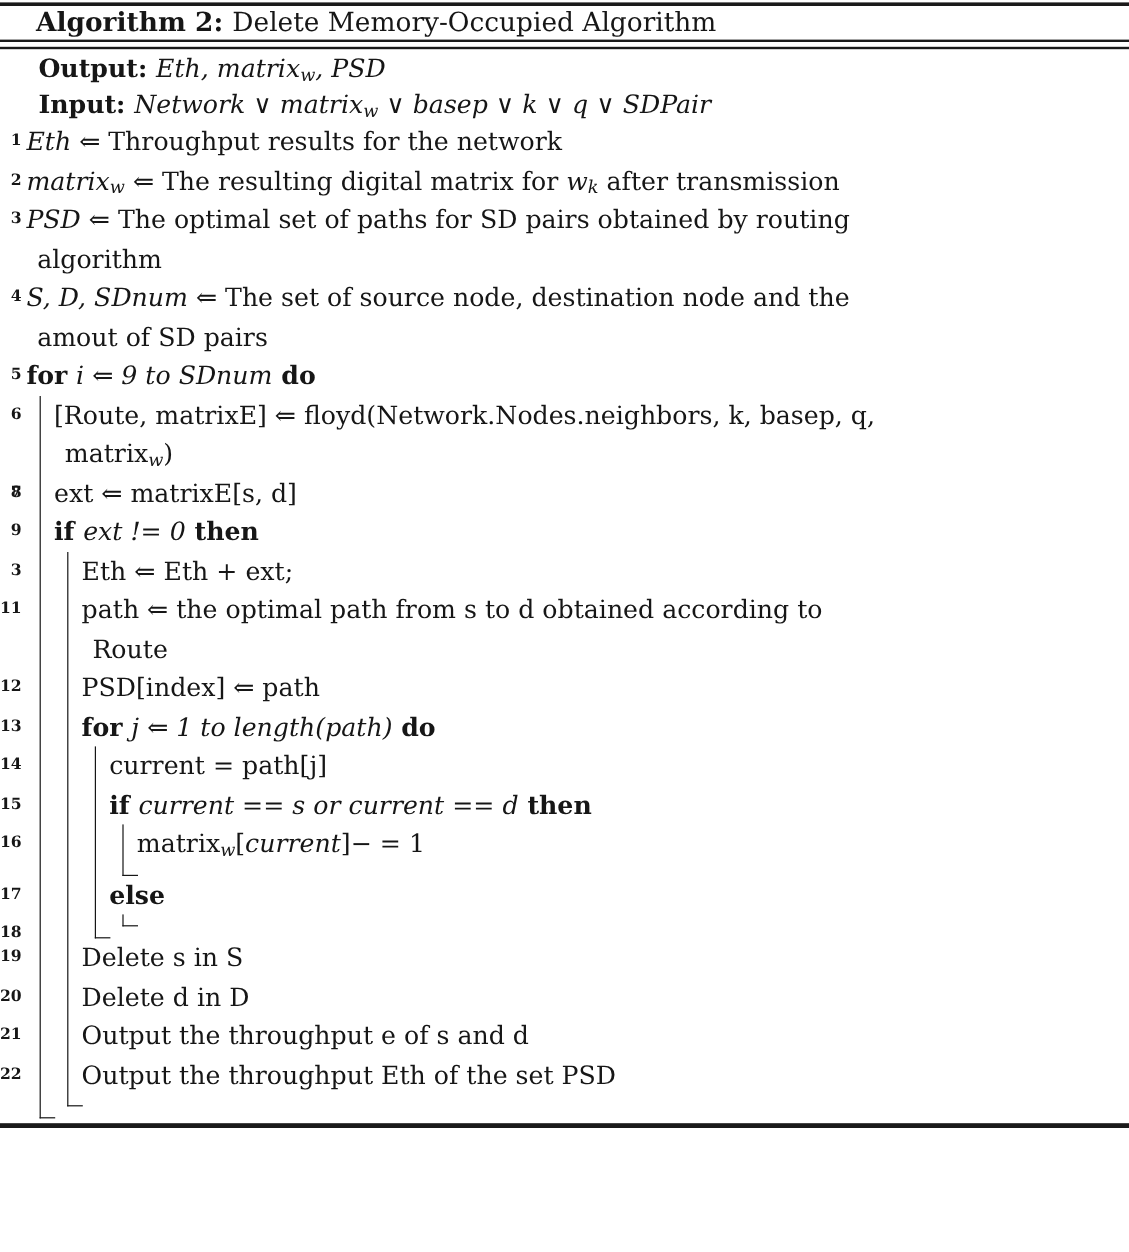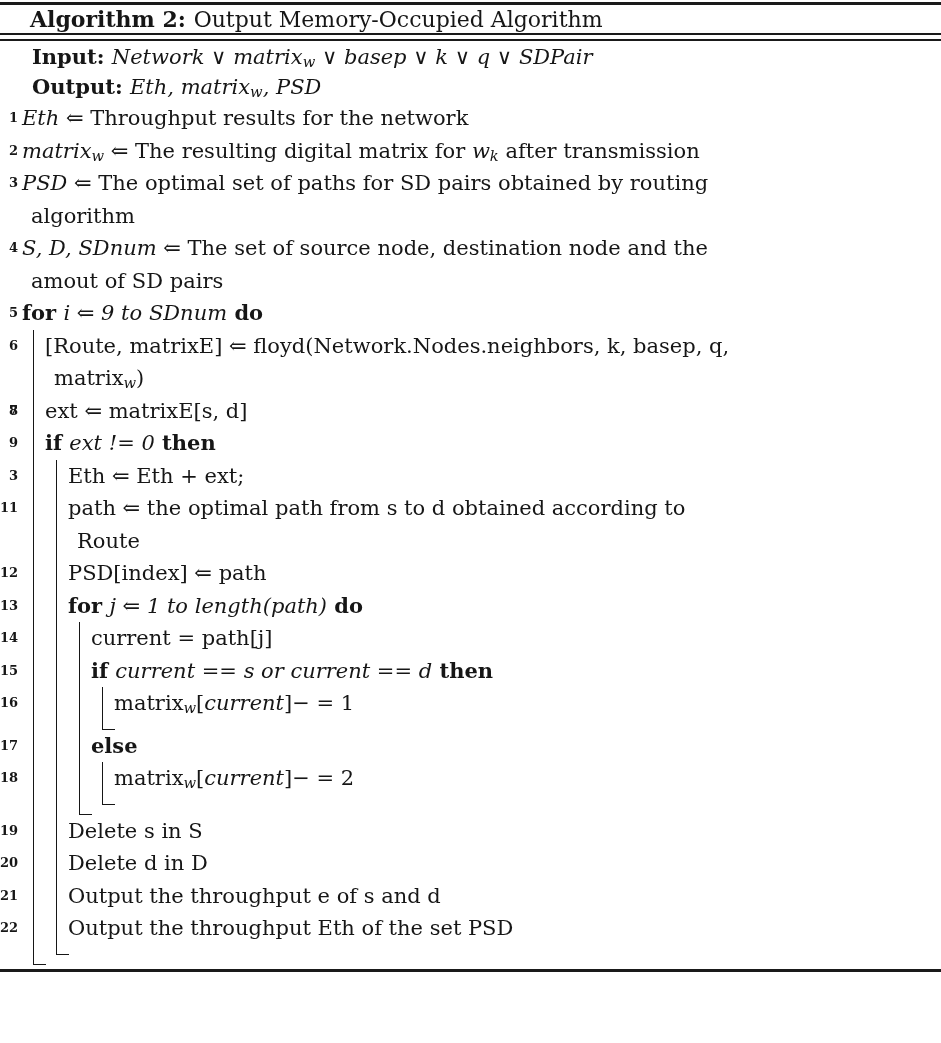--- a/index.html
+++ b/index.html
@@ -59,32 +59,32 @@
   .rule-bottom{height:3.5px;background:var(--rule);margin-top:4px;}
 </style>
 </head>
 <body>
 
 <div class="page">
 
   <div class="rule-top"></div>
 
   <div class="title-row">
-    <span class="txt"><span class="bd">Algorithm 2: </span><span>Output Memory-Occupied Algorithm</span></span>
+    <span class="txt"><span class="bd">Algorithm 2: </span><span>Delete Memory-Occupied Algorithm</span></span>
   </div>
 
   <div class="dbl-rule"></div>
 
   <div class="algo-body">
 
     <div class="io-row">
-      <span class="txt"><span class="bd">Input: </span><span class="it">Network ∨ matrix</span><sub class="it">w</sub><span class="it"> ∨ basep ∨ k ∨ q ∨ SDPair</span></span>
+      <span class="txt"><span class="bd">Output: </span><span class="it">Eth, matrix</span><sub class="it">w</sub><span class="it">, PSD</span></span>
     </div>
     <div class="io-row">
-      <span class="txt"><span class="bd">Output: </span><span class="it">Eth, matrix</span><sub class="it">w</sub><span class="it">, PSD</span></span>
+      <span class="txt"><span class="bd">Input: </span><span class="it">Network ∨ matrix</span><sub class="it">w</sub><span class="it"> ∨ basep ∨ k ∨ q ∨ SDPair</span></span>
     </div>
 
     <div class="stmt"><span class="num">1</span><span class="txt"><span class="it">Eth</span><span> ⇐ Throughput results for the network</span></span></div>
     <div class="stmt"><span class="num">2</span><span class="txt"><span class="it">matrix</span><sub class="it">w</sub><span> ⇐ The resulting digital matrix for </span><span class="it">w</span><sub class="it">k</sub><span> after transmission</span></span></div>
     <div class="stmt"><span class="num">3</span><span class="txt"><span class="it">PSD</span><span> ⇐ The optimal set of paths for SD pairs obtained by routing</span><br><span>algorithm</span></span></div>
     <div class="stmt"><span class="num">4</span><span class="txt"><span class="it">S, D, SDnum</span><span> ⇐ The set of source node, destination node and the</span><br><span>amout of SD pairs</span></span></div>
     <div class="stmt"><span class="num">5</span><span class="txt"><span class="bd">for </span><span class="it">i ⇐ 9 to SDnum</span><span class="bd"> do</span></span></div>
 
     <div class="block">
       <div class="stmt"><span class="num">6</span><span class="txt"><span>[Route, matrixE] ⇐ floyd(Network.Nodes.neighbors, k, basep, q,</span><br><span>matrix</span><sub class="it">w</sub><span>)</span></span></div>
@@ -103,21 +103,21 @@
           <div class="stmt"><span class="num">15</span><span class="txt"><span class="bd">if </span><span class="it">current == s or current == d</span><span class="bd"> then</span></span></div>
 
           <div class="block">
             <div class="stmt"><span class="num">16</span><span class="txt"><span>matrix</span><sub class="it">w</sub><span>[</span><span class="it">current</span><span>]− = 1</span></span></div>
             <div class="hook"></div>
           </div>
 
           <div class="stmt"><span class="num">17</span><span class="txt"><span class="bd">else</span></span></div>
 
           <div class="block">
-            <div class="stmt"><span class="num">18</span><span class="txt"><span>matrix</span><sub class="it">w</sub><span>[</span><span class="it">current</span><span>]− = 2</span></span></div>
+            <div class="stmt"><span class="num">18</span></div>
             <div class="hook"></div>
           </div>
 
           <div class="hook"></div>
         </div>
 
         <div class="stmt"><span class="num">19</span><span class="txt"><span>Delete s in S</span></span></div>
         <div class="stmt"><span class="num">20</span><span class="txt"><span>Delete d in D</span></span></div>
         <div class="stmt"><span class="num">21</span><span class="txt"><span>Output the throughput e of s and d</span></span></div>
         <div class="stmt"><span class="num">22</span><span class="txt"><span>Output the throughput Eth of the set PSD</span></span></div>

